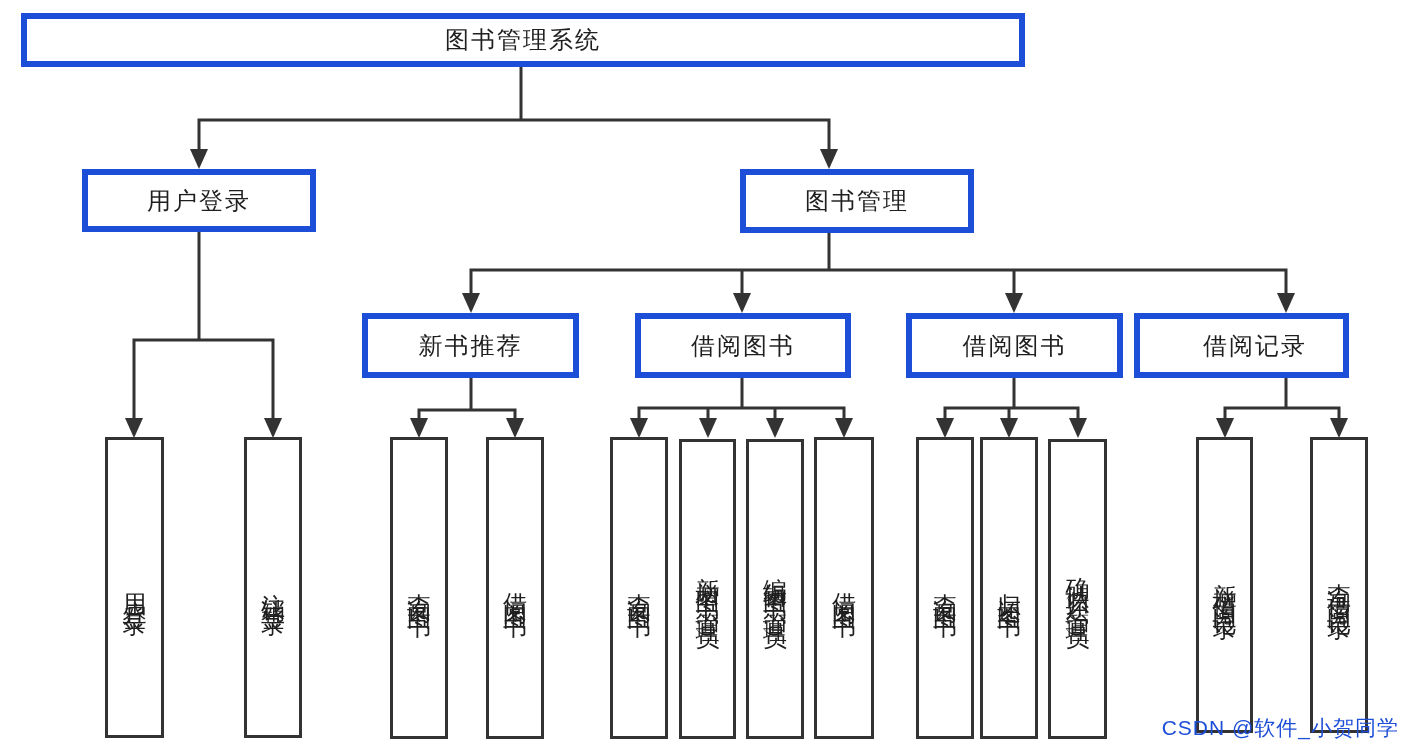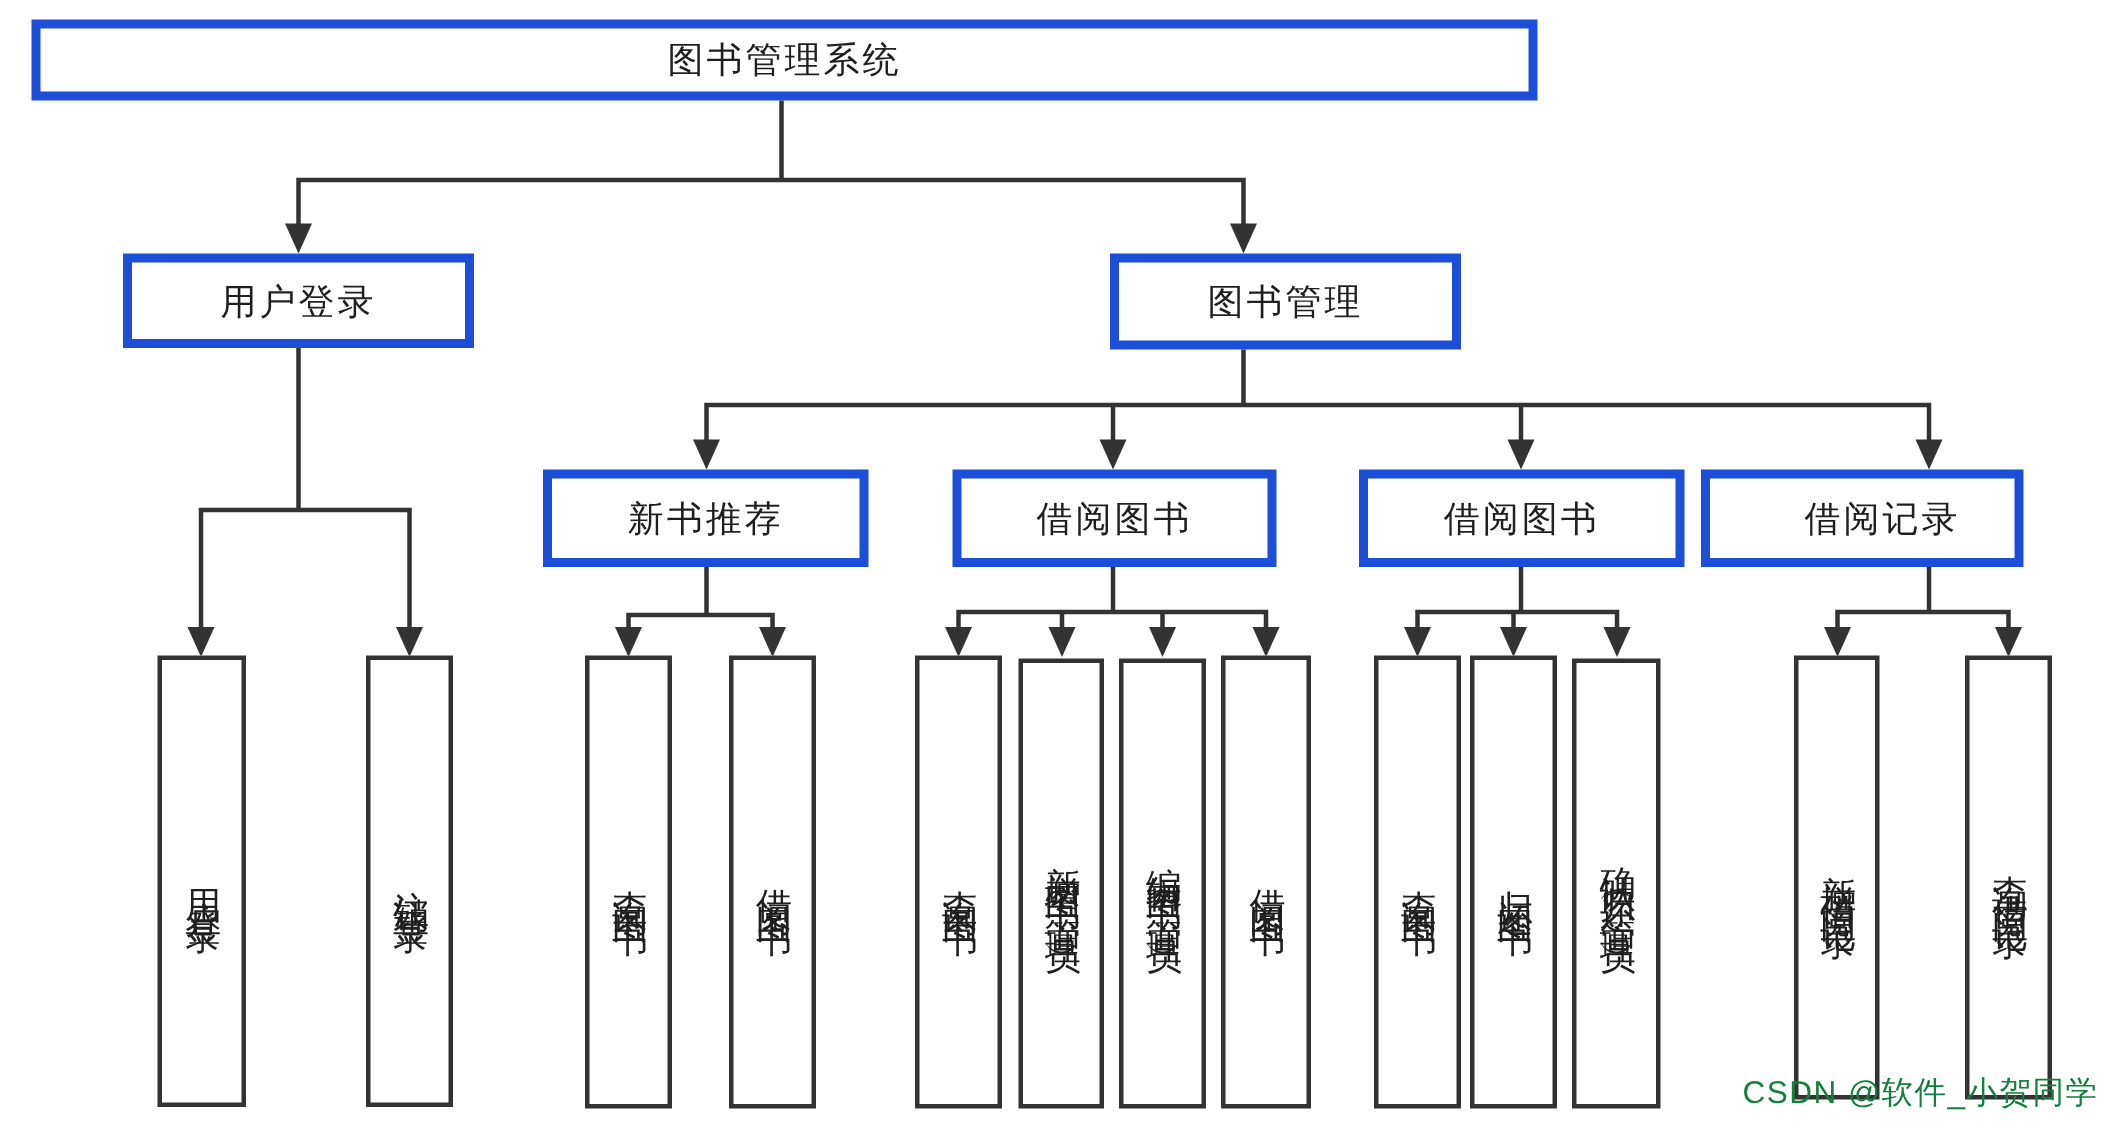--- a/index.html
+++ b/index.html
@@ -50,21 +50,21 @@
     white-space: nowrap;
     z-index: 2;
     color: #1f1f1f;
   }
   .watermark {
     position: absolute;
     right: 6px;
     bottom: 5px;
     font-size: 21px;
     letter-spacing: 1px;
-    color: #15803d;
+    color: #1d4ed8;
     z-index: 3;
   }
 </style>
 </head>
 <body>
 
 <div class="canvas">
 
   <svg class="connectors" width="1405" height="747" viewBox="0 0 1405 747">
     <g stroke="#333333" stroke-width="3" fill="none" stroke-linecap="square">

